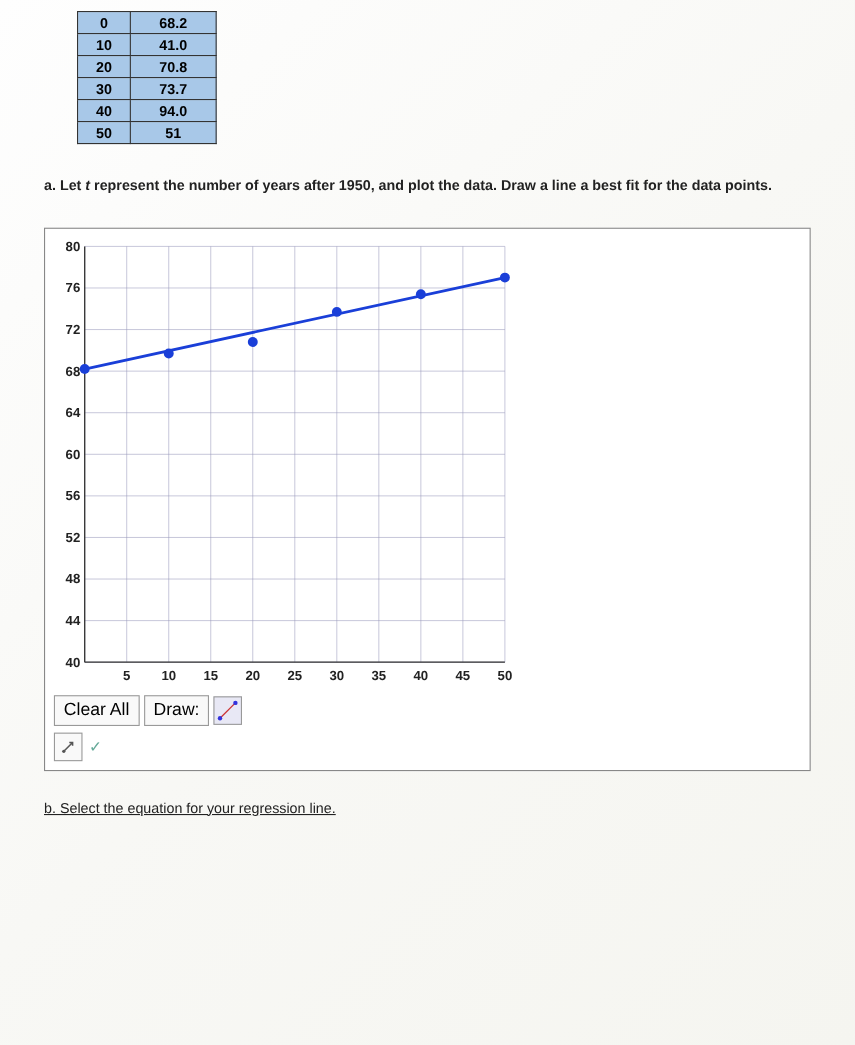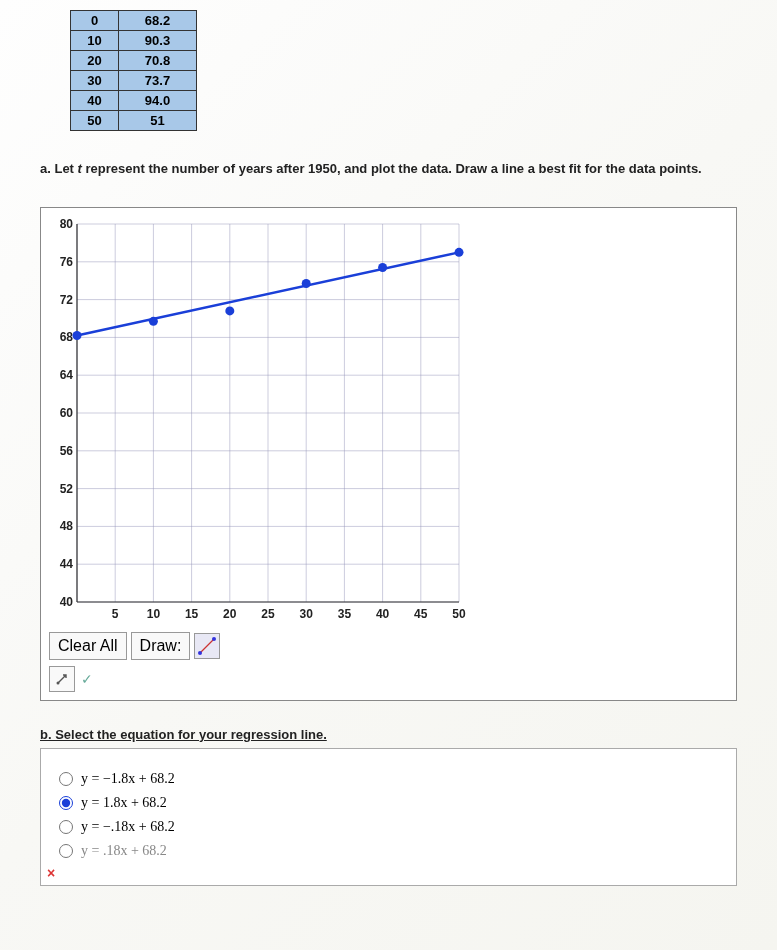--- a/index.html
+++ b/index.html
@@ -99,21 +99,21 @@
     align-items: center;
     justify-content: center;
     cursor: pointer;
     font-size: 14px;
     color: #666;
   }
   .check { color: #6a9; font-size: 14px; }
   .part-b {
     margin-top: 26px;
     font-size: 13px;
-    font-weight: 700;
+    font-weight: 400;
     color: #222;
     text-decoration: underline;
     margin-bottom: 6px;
   }
   .options-box {
     border: 1px solid #aaa;
     background: #fff;
     padding: 14px 18px 18px 18px;
     position: relative;
   }
@@ -145,21 +145,21 @@
 <div class="page">
 
   <table class="data-table">
     <tbody>
         <tr>
           <td>0</td>
           <td>68.2</td>
         </tr>
     <tr>
           <td>10</td>
-          <td>90.3</td>
+          <td>41.0</td>
         </tr>
     <tr>
           <td>20</td>
           <td>70.8</td>
         </tr>
     <tr>
           <td>30</td>
           <td>73.7</td>
         </tr>
     <tr>
@@ -253,33 +253,14 @@
             <path d="M3 11 L11 3 M8 3 L11 3 L11 6" stroke="#555" stroke-width="1.4" fill="none"></path>
             <circle cx="3" cy="11" r="1.5" fill="#555"></circle>
           </svg>
       </span>
       <span class="check">✓</span>
     </div>
   </div>
 
   <div class="part-b">b. Select the equation for your regression line.</div>
 
-  <div class="options-box">
-    <label class="opt">
-      <input type="radio" name="reg" style="">
-      <span>y = −1.8x + 68.2</span>
-    </label>
-    <label class="opt">
-      <input type="radio" name="reg" checked="" style="">
-      <span>y = 1.8x + 68.2</span>
-    </label>
-    <label class="opt">
-      <input type="radio" name="reg" style="">
-      <span>y = −.18x + 68.2</span>
-    </label>
-    <label class="opt opt-last">
-      <input type="radio" name="reg" style="">
-      <span>y = .18x + 68.2</span>
-    </label>
-    <span class="x-mark">×</span>
-  </div>
 
 </div>
 
 </body></html>

